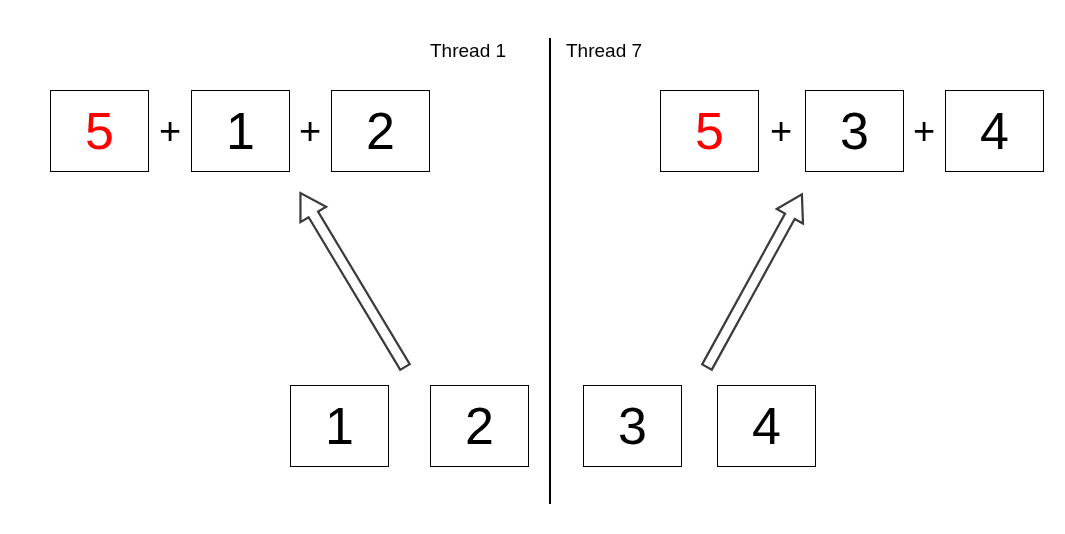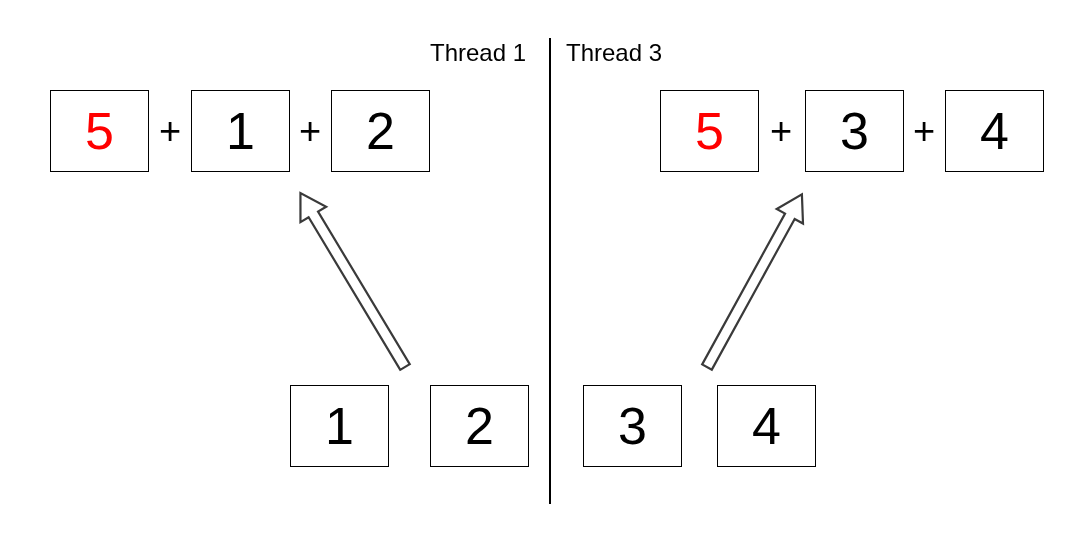--- a/index.html
+++ b/index.html
@@ -13,21 +13,21 @@
   #canvas {
     position: relative;
     width: 1065px;
     height: 534px;
     background: #ffffff;
     overflow: hidden;
   }
   .thread-label {
     position: absolute;
     font-family: "Liberation Sans", sans-serif;
-    font-size: 24px;
+    font-size: 19px;
     color: #000000;
     white-space: nowrap;
     line-height: 1;
   }
   #thread1-label { left: 430px; top: 41px; }
   #thread2-label { left: 566px; top: 41px; }
 
   .divider {
     position: absolute;
     left: 549px;
@@ -82,21 +82,21 @@
     stroke-linejoin: miter;
   }
 </style>
 </head>
 <body>
 
 <div id="canvas">
 
   <div class="thread-label" id="thread1-label">Thread 1</div>
 
-  <div class="thread-label" id="thread2-label">Thread 3</div>
+  <div class="thread-label" id="thread2-label">Thread 7</div>
 
   <div class="divider"></div>
 
   <div class="num-box" style="left:50px; top:90px;">
     <span class="num red">5</span>
   </div>
 
   <div class="plus" style="left:150px; top:112px;">+</div>
 
   <div class="num-box" style="left:191px; top:90px;">

